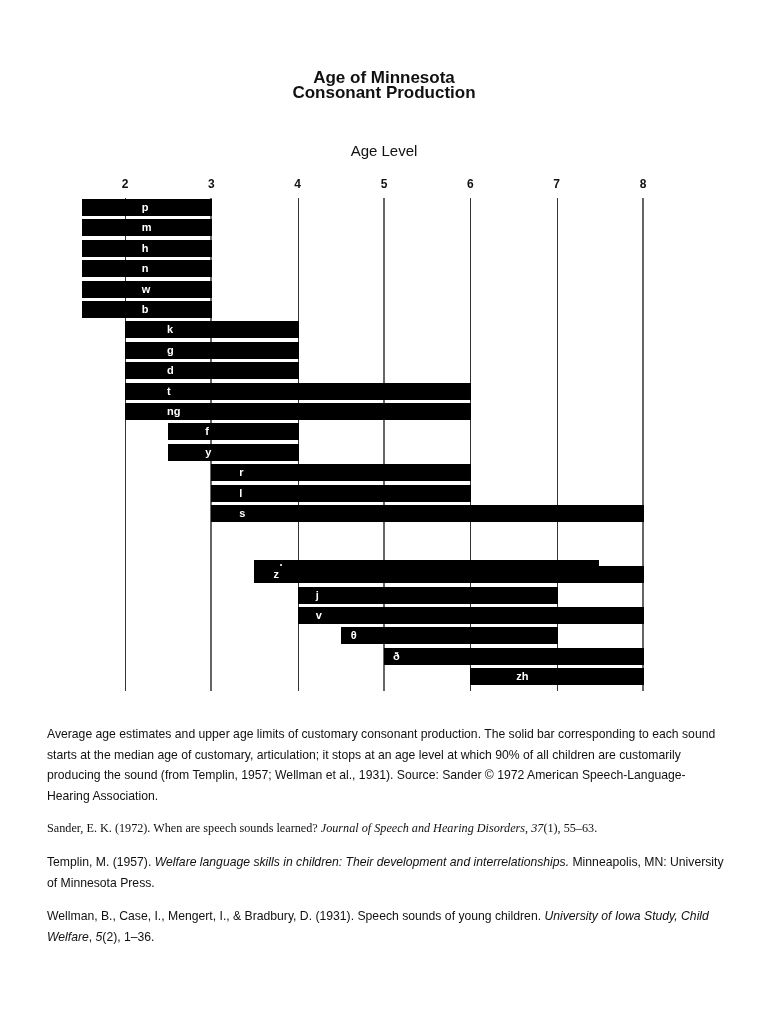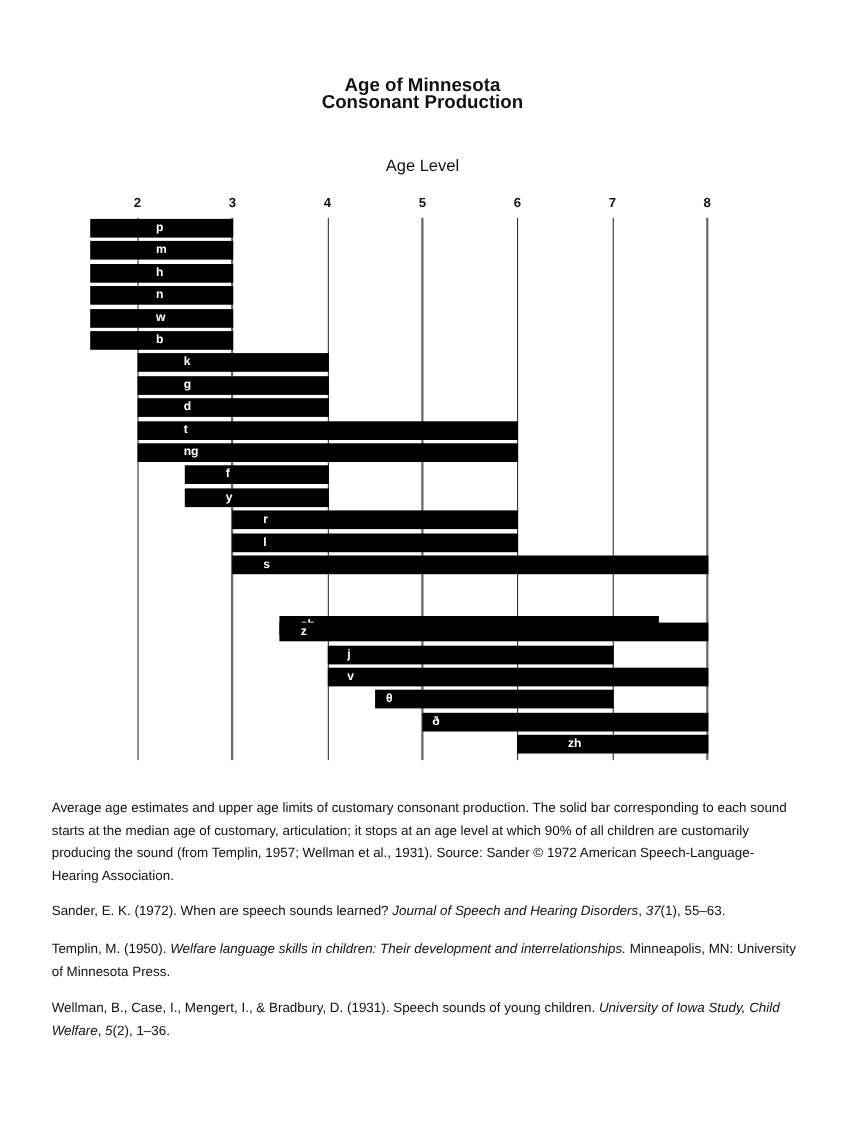--- a/index.html
+++ b/index.html
@@ -110,16 +110,16 @@
       <span class="bar-label" style="left: 9px;">ð</span>
     </div>
     <div class="bar" style="left: 470.32px; width: 173.66px; top: 668.2px;">
       <span class="bar-label" style="left: 22px; margin-left: 24px;">zh</span>
     </div>
   </div>
 
 <div class="caption" style="top:724px;">Average age estimates and upper age limits of customary consonant production. The solid bar corresponding to each sound starts at the median age of customary, articulation; it stops at an age level at which 90% of all children are customarily producing the sound (from Templin, 1957; Wellman et al., 1931). Source: Sander © 1972 American Speech-Language-Hearing Association.</div>
 
 <div id="refs">
-    <div class="ref" style="top: 818px;"><span>Sander, E. K. (1972). When are speech sounds learned? </span><i>Journal of Speech and Hearing Disorders</i><span>, </span><i>37</i><span>(1), 55–63.</span></div>
-    <div class="ref" style="top: 852px;"><span>Templin, M. (1950). </span><i>Welfare language skills in children: Their development and interrelationships.</i><span> Minneapolis, MN: University of Minnesota Press.</span></div>
+    <div class="ref" style="top: 818px; font-family: Liberation Serif, serif;"><span>Sander, E. K. (1972). When are speech sounds learned? </span><i>Journal of Speech and Hearing Disorders</i><span>, </span><i>37</i><span>(1), 55–63.</span></div>
+    <div class="ref" style="top: 852px;"><span>Templin, M. (1957). </span><i>Welfare language skills in children: Their development and interrelationships.</i><span> Minneapolis, MN: University of Minnesota Press.</span></div>
     <div class="ref" style="top: 906px;"><span>Wellman, B., Case, I., Mengert, I., &amp; Bradbury, D. (1931). Speech sounds of young children. </span><i>University of Iowa Study, Child Welfare</i><span>, </span><i>5</i><span>(2), 1–36.</span></div>
   </div>
 
 </body></html>

